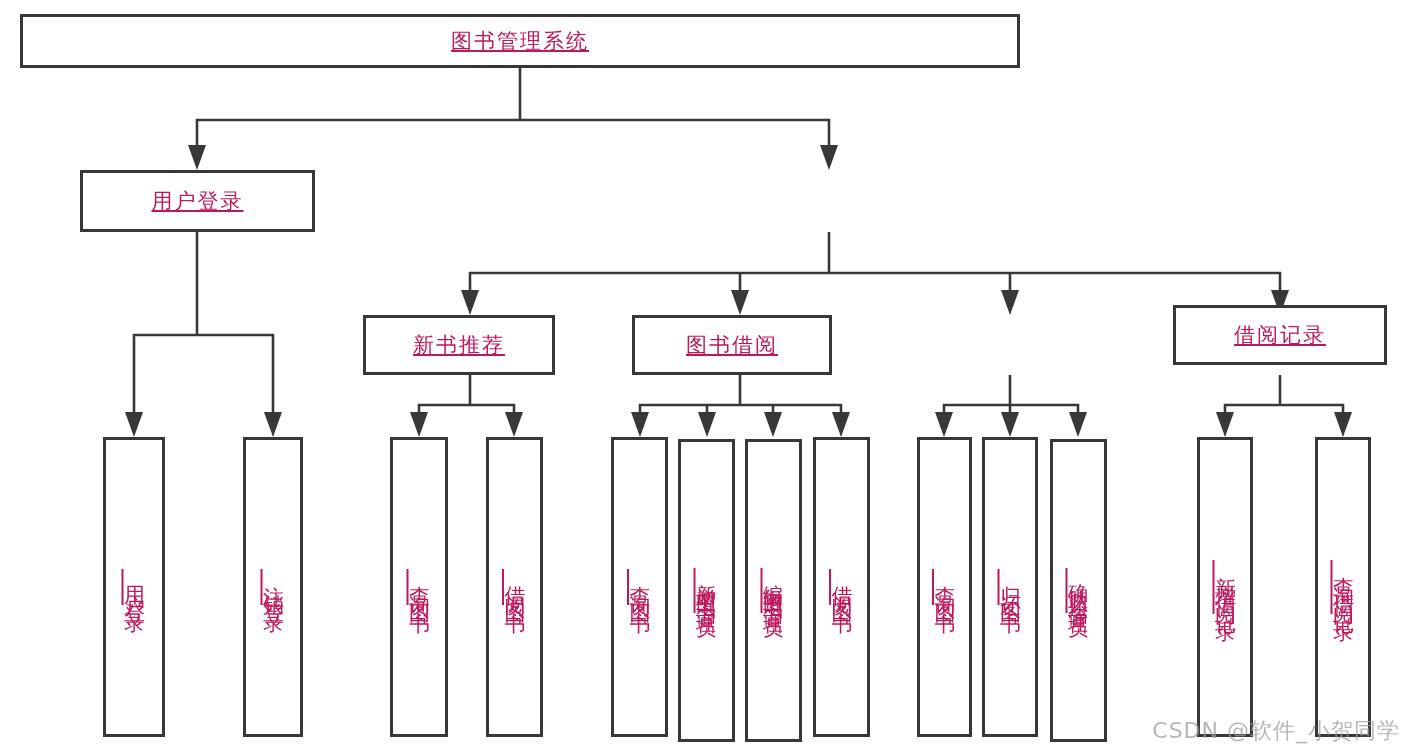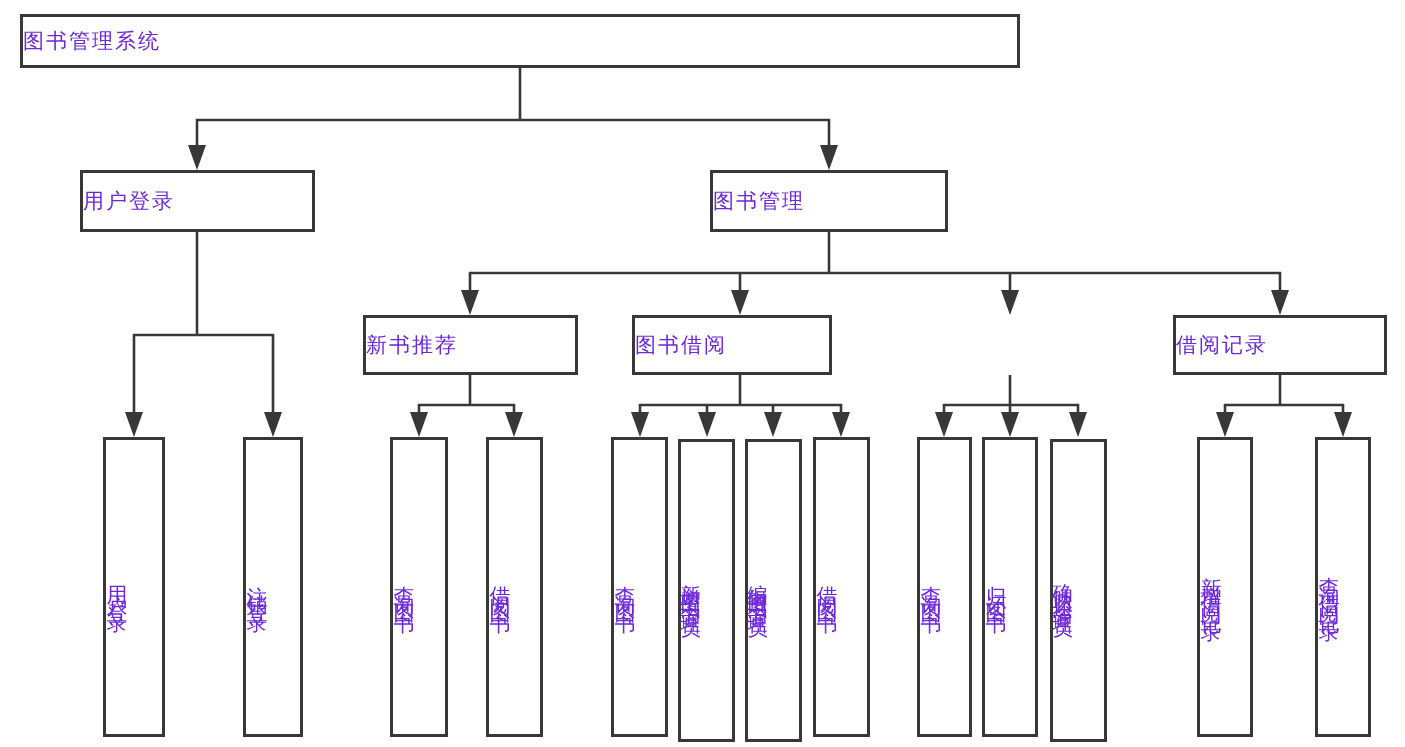--- a/index.html
+++ b/index.html
@@ -2,21 +2,21 @@
 <html><head>
 <meta charset="utf-8">
 <style>
   html,body{margin:0;padding:0;background:#ffffff;}
   body{font-family:"DejaVu Sans","Liberation Sans",sans-serif;}
   .canvas{position:relative;width:1405px;height:747px;background:#ffffff;overflow:hidden;}
   svg.wires{position:absolute;left:0;top:0;z-index:0;}
   svg.wires line{stroke:#383838;stroke-width:2.6;}
   svg.wires polygon{fill:#383838;stroke:none;}
   .node{position:absolute;box-sizing:border-box;background:#ffffff;border:3px solid #383838;
-        display:flex;align-items:center;justify-content:flex-start;color:#6d28d9;z-index:1;}
+        display:flex;align-items:center;justify-content:center;color:#be185d;z-index:1;text-decoration:underline;}
   .node.h .lbl{font-size:21px;letter-spacing:2px;white-space:nowrap;}
   .node.v .lbl{writing-mode:vertical-rl;text-orientation:mixed;font-size:21px;letter-spacing:9px;line-height:1;}
   .node.v.long .lbl{letter-spacing:5px;font-size:20px;}
   .watermark{position:absolute;right:5px;top:716px;z-index:3;font-size:22px;color:rgba(158,158,158,0.75);
              letter-spacing:1px;white-space:nowrap;}
 </style>
 </head>
 <body>
 
 <div class="canvas">
@@ -97,31 +97,28 @@
     </g>
   </svg>
 
   <div class="node h" style="left:20px;top:14px;width:1000px;height:54px">
     <span class="lbl">图书管理系统</span>
   </div>
 
   <div class="node h" style="left:80px;top:170px;width:235px;height:62px">
     <span class="lbl">用户登录</span>
   </div>
-  <div class="node h" style="left:710px;top:170px;width:238px;height:62px">
-    <span class="lbl">图书管理</span>
-  </div>
 
-  <div class="node h" style="left:363px;top:315px;width:215px;height:60px">
+  <div class="node h" style="left:363px;top:315px;width:192px;height:60px">
     <span class="lbl">新书推荐</span>
   </div>
   <div class="node h" style="left:632px;top:315px;width:200px;height:60px">
     <span class="lbl">图书借阅</span>
   </div>
-  <div class="node h" style="left:1173px;top:315px;width:214px;height:60px">
+  <div class="node h" style="left:1173px;top:305px;width:214px;height:60px">
     <span class="lbl">借阅记录</span>
   </div>
 
   <div class="node v" style="left:103px;top:437px;width:62px;height:300px">
     <span class="lbl">用户登录</span>
   </div>
   <div class="node v" style="left:243px;top:437px;width:60px;height:300px">
     <span class="lbl">注销登录</span>
   </div>
 
@@ -155,14 +152,15 @@
     <span class="lbl">确认归还（管理员）</span>
   </div>
 
   <div class="node v" style="left:1197px;top:437px;width:56px;height:300px">
     <span class="lbl">新增借阅记录</span>
   </div>
   <div class="node v" style="left:1315px;top:437px;width:56px;height:300px">
     <span class="lbl">查询借阅记录</span>
   </div>
 
+  <div class="watermark">CSDN @软件_小贺同学</div>
 
 </div>
 
 </body></html>

